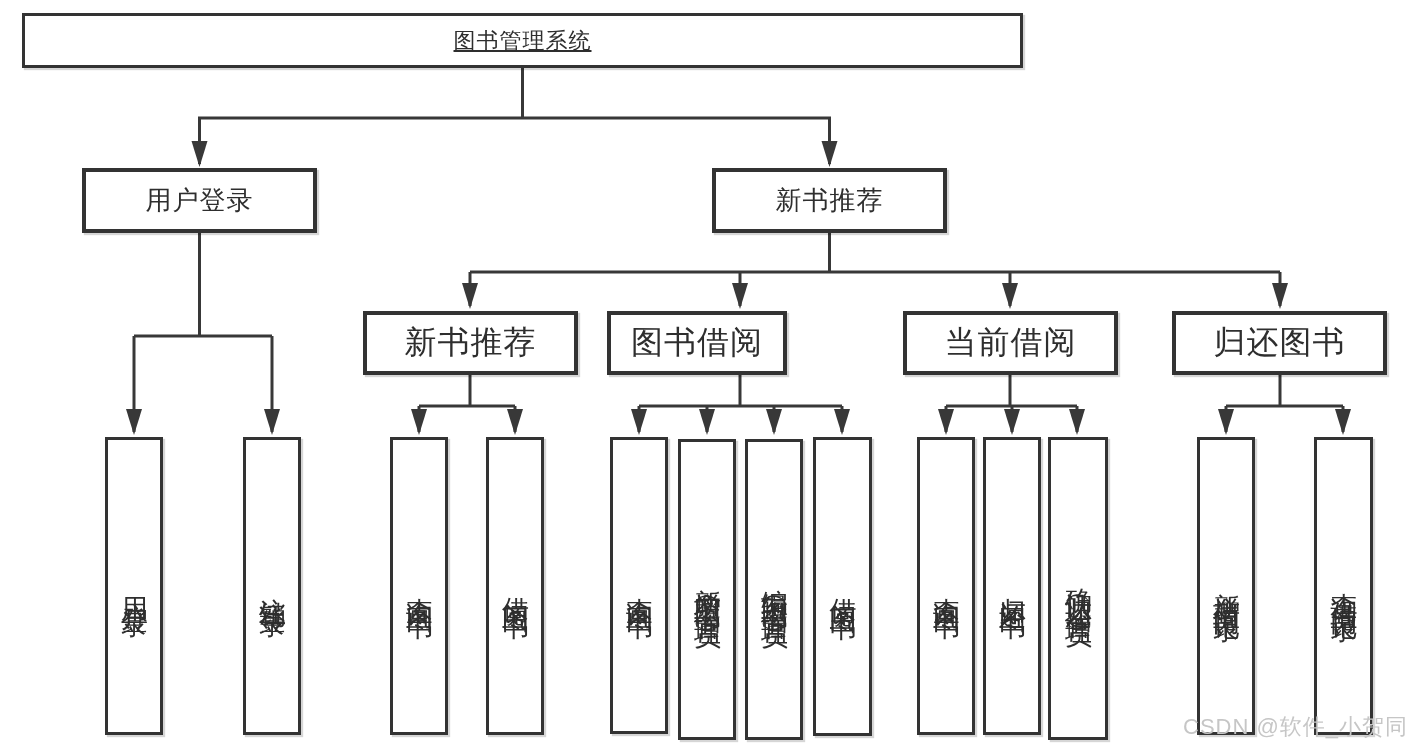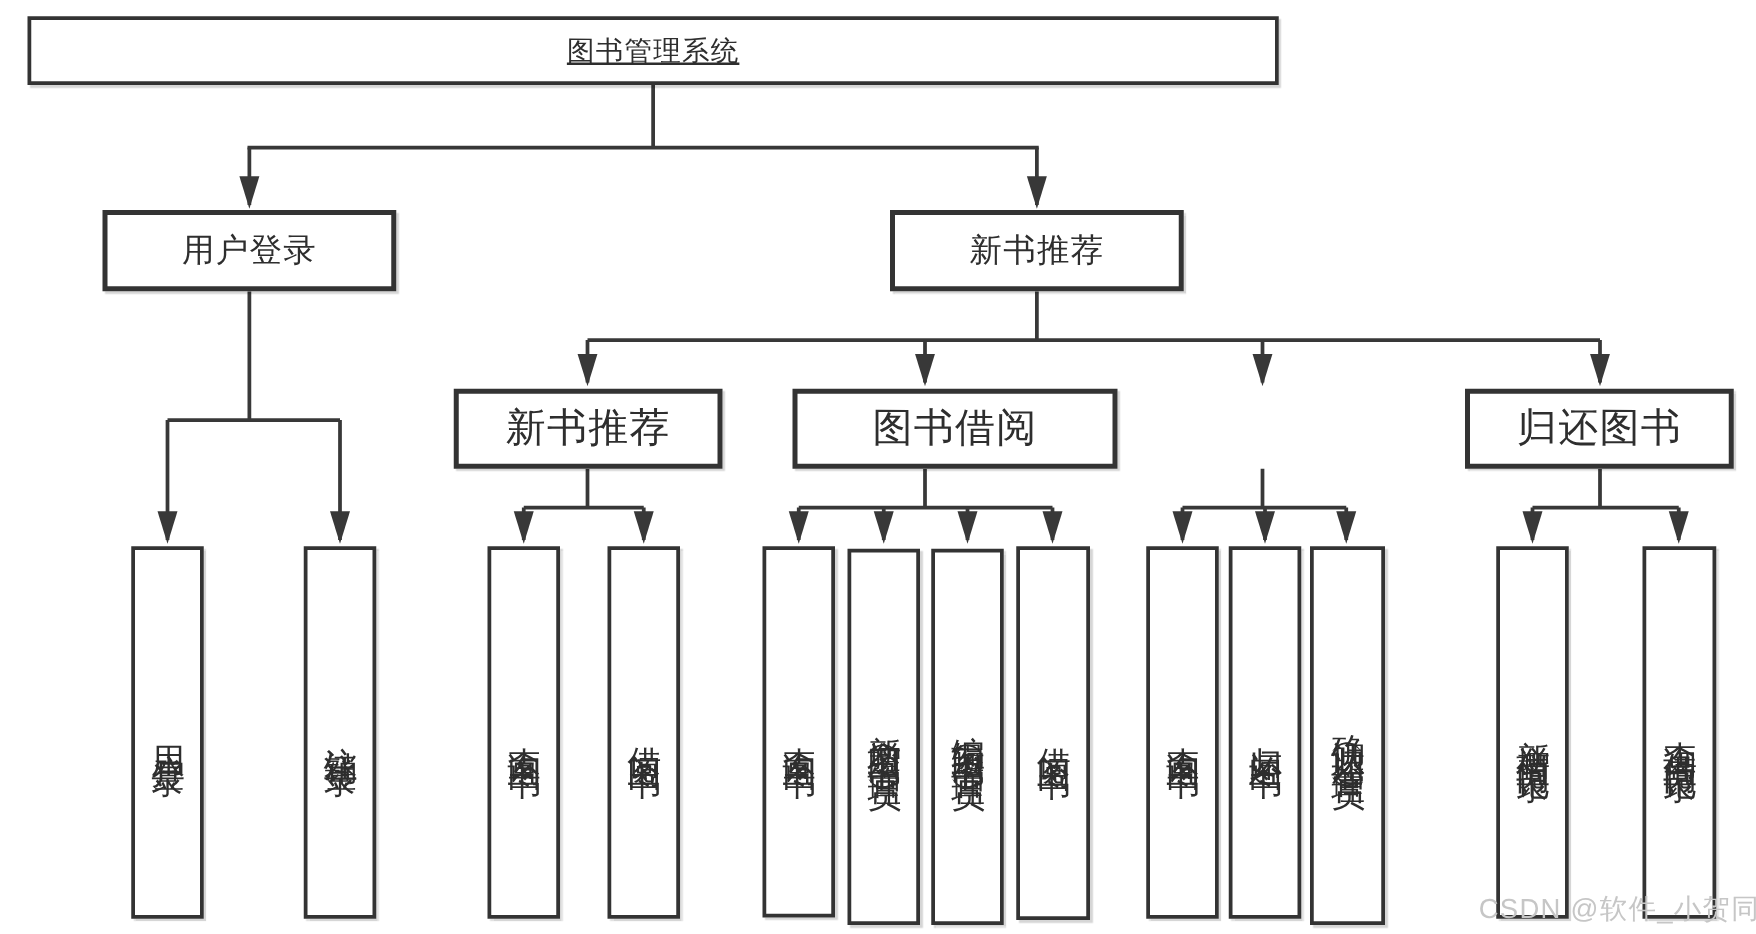--- a/index.html
+++ b/index.html
@@ -97,21 +97,22 @@
       <line x1="1343" y1="406" x2="1343" y2="432" marker-end="url(#arw)"></line>
     </g>
   </svg>
 
   <div class="node root" style="left:22px;top:13px;width:1001px;height:55px">图书管理系统</div>
 
   <div class="node l1" style="left:82px;top:168px;width:235px;height:65px">用户登录</div>
   <div class="node l1" style="left:712px;top:168px;width:235px;height:65px">新书推荐</div>
 
   <div class="node l2" style="left:363px;top:311px;width:215px;height:64px">新书推荐</div>
-  <div class="node l2" style="left:634px;top:311px;width:260px;height:64px">图书借阅</div>
+  <div class="node l2" style="left:607px;top:311px;width:180px;height:64px">图书借阅</div>
+  <div class="node l2" style="left:903px;top:311px;width:215px;height:64px">当前借阅</div>
   <div class="node l2" style="left:1172px;top:311px;width:215px;height:64px">归还图书</div>
 
   <div class="node leaf" style="left:105px;top:437px;width:58px;height:298px">用户登录</div>
   <div class="node leaf" style="left:243px;top:437px;width:58px;height:298px">注销登录</div>
 
   <div class="node leaf" style="left:390px;top:437px;width:58px;height:298px">查询图书</div>
   <div class="node leaf" style="left:486px;top:437px;width:58px;height:298px">借阅图书</div>
 
   <div class="node leaf" style="left:610px;top:437px;width:58px;height:297px">查询图书</div>
   <div class="node leaf" style="left:678px;top:439px;width:58px;height:301px">新增图书（管理员）</div>

